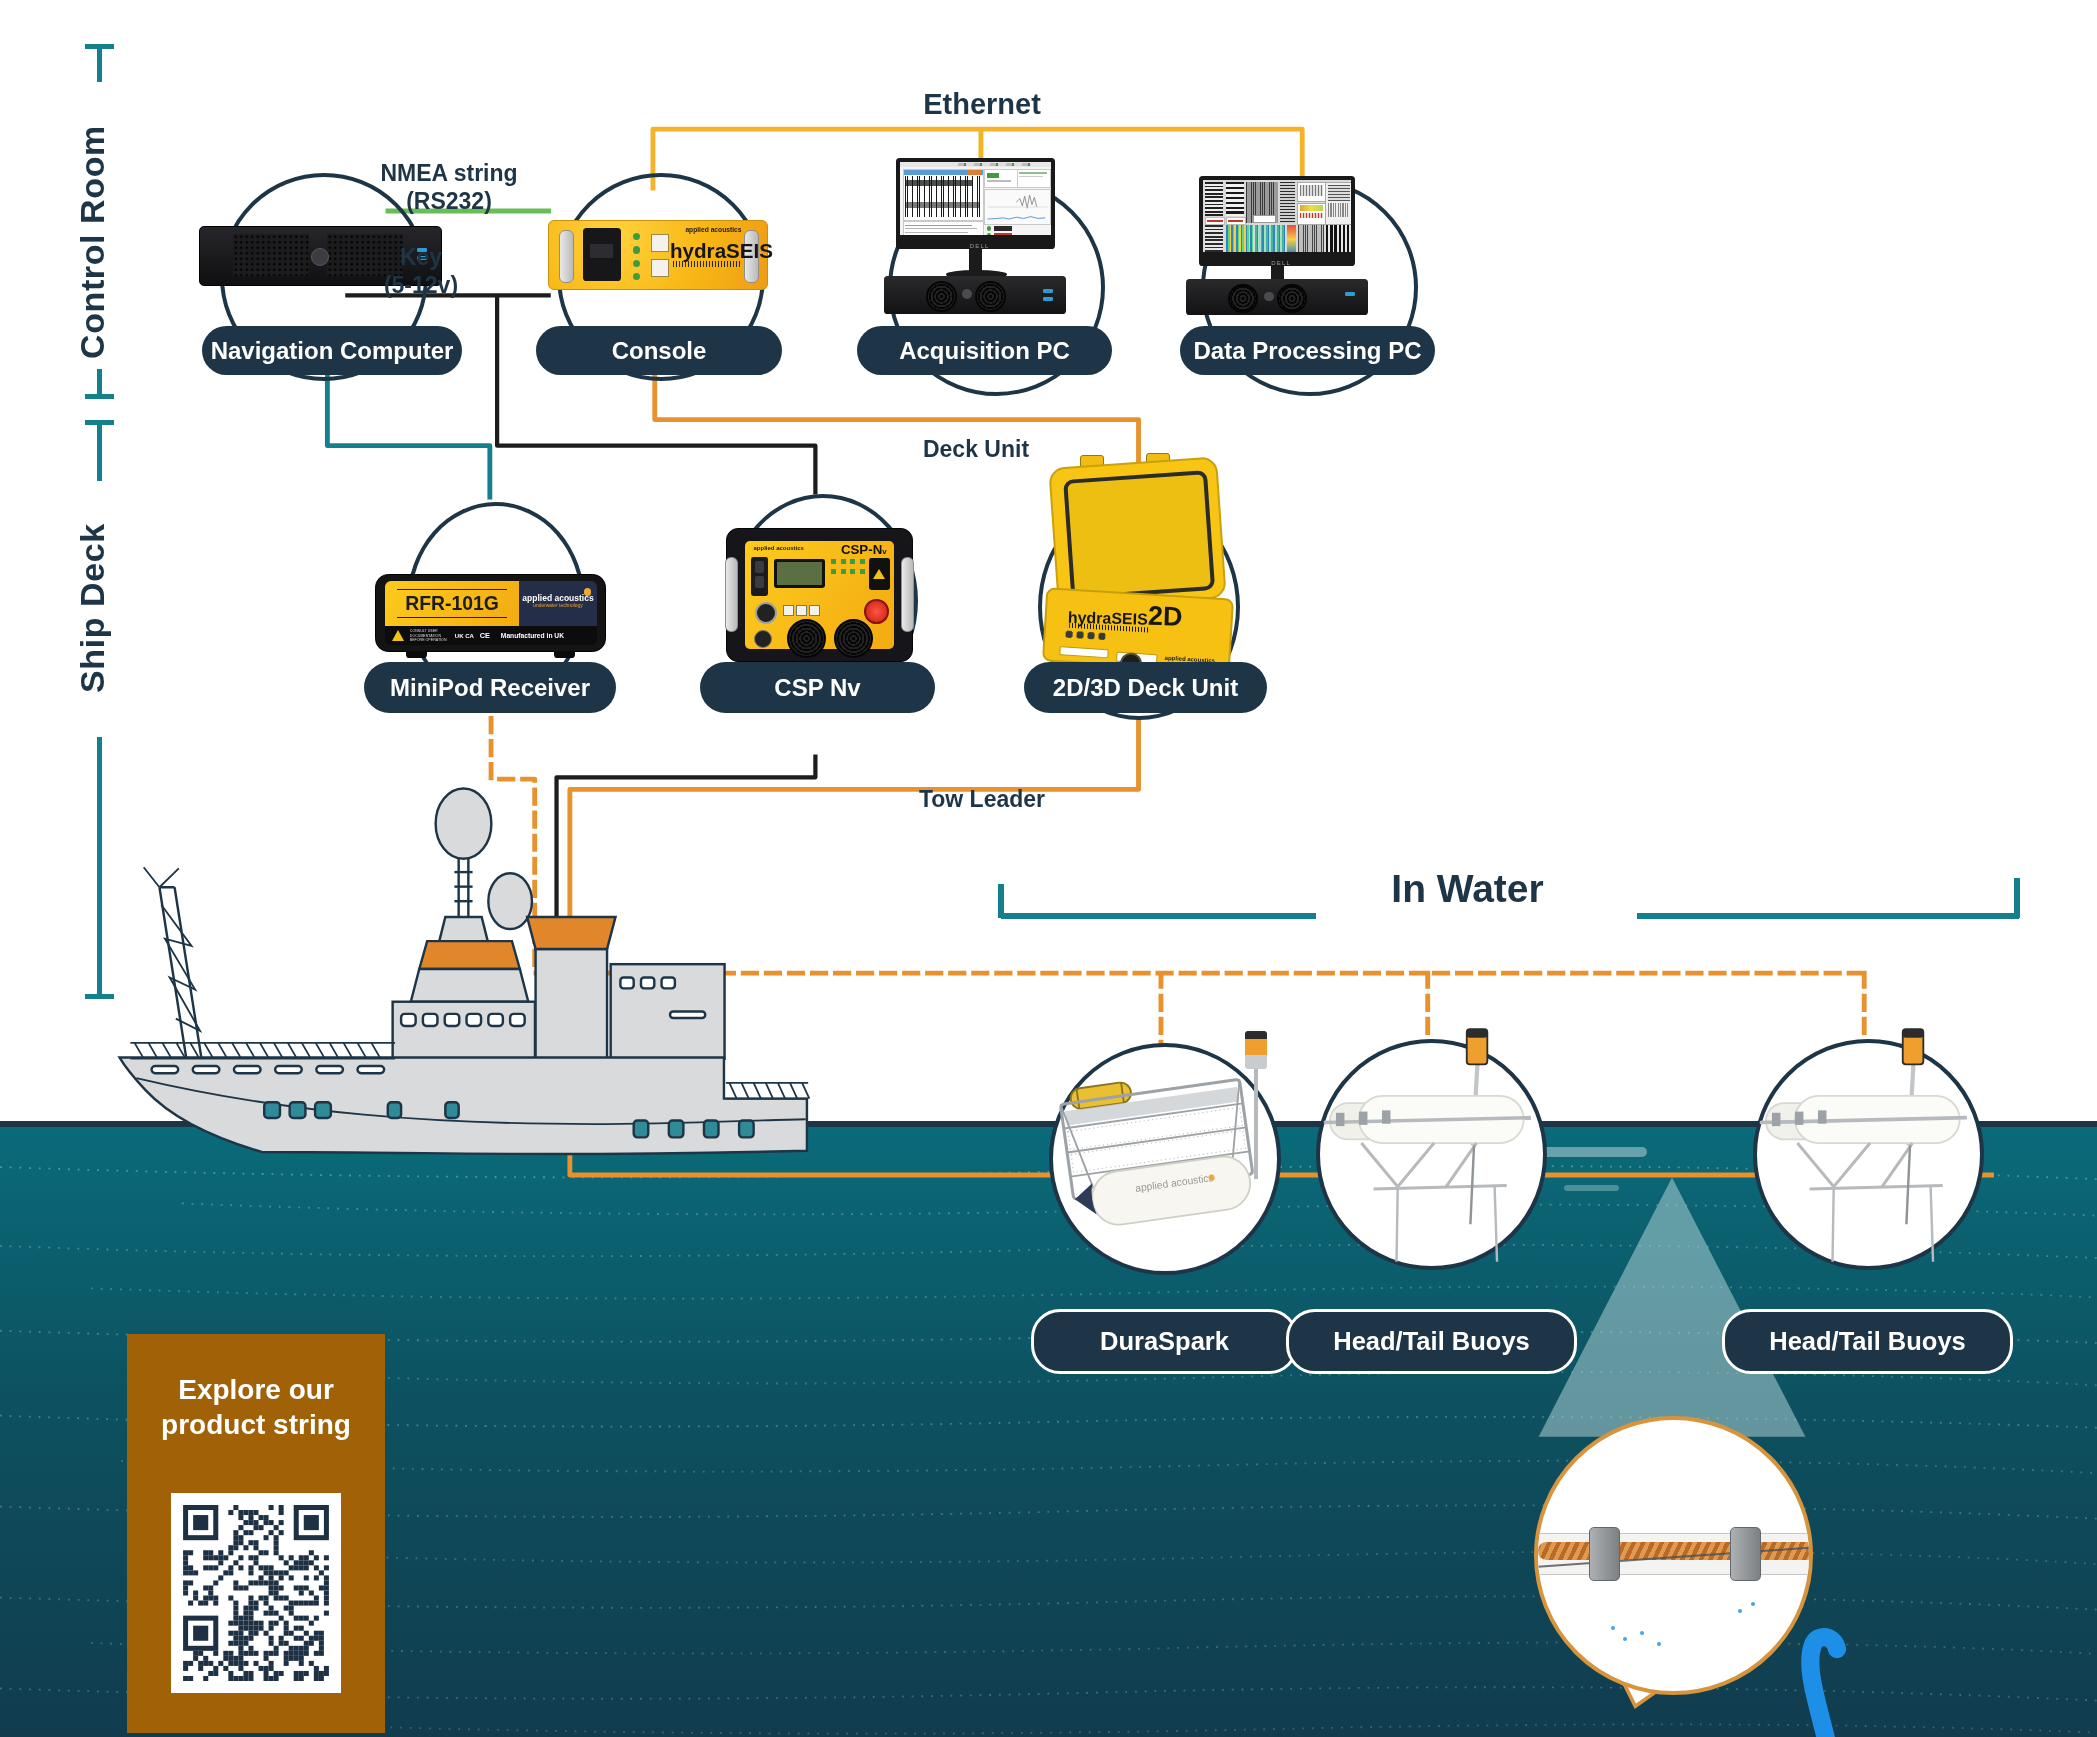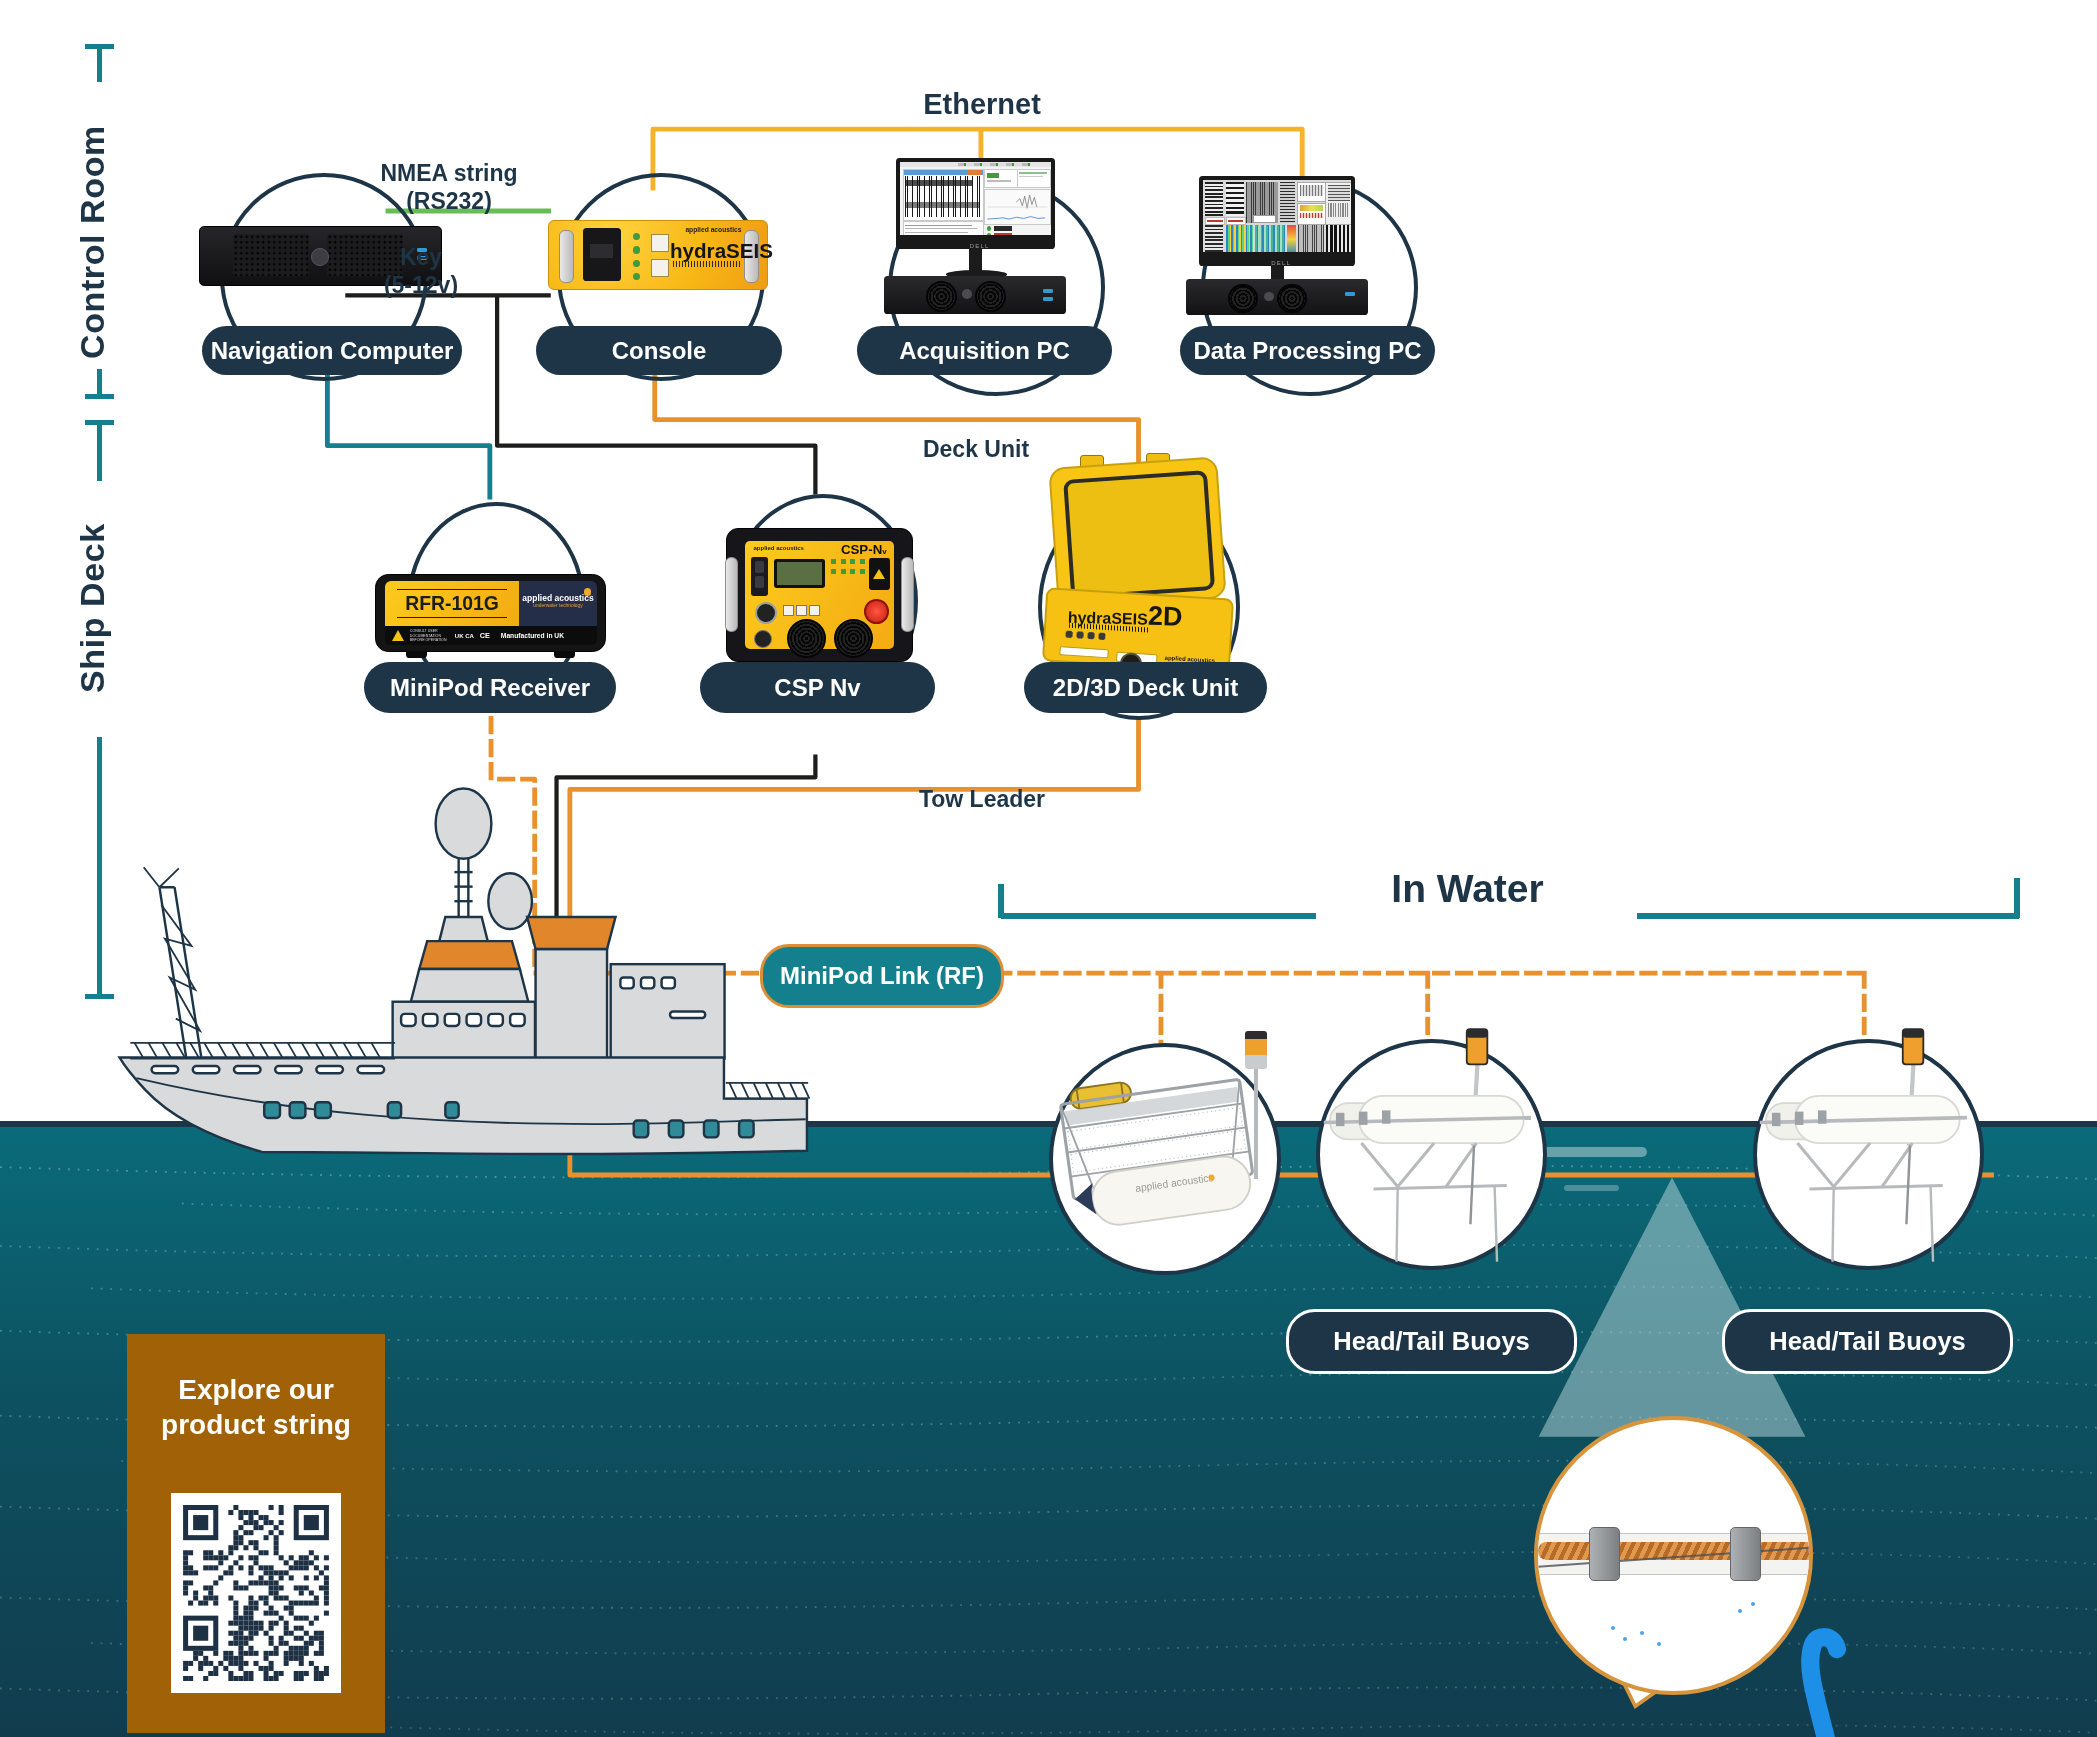--- a/index.html
+++ b/index.html
@@ -404,21 +404,20 @@
       </g>
 
       <g stroke-width="3">
         <line x1="1198" y1="1786" x2="1334" y2="1786"></line>
           <line x1="1198" y1="1812" x2="1334" y2="1812"></line>
         <path d="M1204,1786 l12,26 m8,-26 l12,26 m8,-26 l12,26 m8,-26 l12,26 m8,-26 l12,26 m8,-26 l12,26 m8,-26 l12,26" fill="none"></path>
       </g>
     </g>
   </svg>
 
-  <div class="pill rf" style="left:760px;top:944px;width:238px;height:58px;">MiniPod Link (RF)</div>
 
   <div class="disc" style="left:1049px;top:1043px;width:224px;height:224px;"></div>
   <div class="disc" style="left:1316px;top:1039px;width:223px;height:223px;"></div>
   <div class="disc" style="left:1753px;top:1039px;width:223px;height:223px;"></div>
 
   <svg class="dev" style="left:1056px;top:1074px;" width="210" height="176" viewBox="0 0 346 290">
     <g transform="rotate(-8 173 145)">
       <rect x="40" y="6" width="100" height="34" rx="17" fill="#e8c032" stroke="#8a7420" stroke-width="3"></rect>
       <line x1="52" y1="6" x2="52" y2="40" stroke="#8a7420" stroke-width="3"></line>
         <line x1="126" y1="6" x2="126" y2="40" stroke="#8a7420" stroke-width="3"></line>
@@ -467,20 +466,21 @@
     <rect x="28" y="146" width="14" height="22" fill="#9da2a6"></rect>
       <rect x="66" y="144" width="14" height="22" fill="#9da2a6"></rect>
       <rect x="104" y="142" width="14" height="22" fill="#9da2a6"></rect>
     <path d="M70,196 L130,268 L190,196 M260,196 L210,268" stroke="#b6babd" stroke-width="5" fill="none"></path>
     <line x1="90" y1="272" x2="310" y2="266" stroke="#b6babd" stroke-width="5"></line>
     <line x1="130" y1="268" x2="128" y2="392" stroke="#b6babd" stroke-width="4"></line>
     <line x1="290" y1="268" x2="294" y2="392" stroke="#b6babd" stroke-width="4"></line>
     <line x1="256" y1="200" x2="250" y2="330" stroke="#8f9498" stroke-width="4"></line>
   </svg>
 
+  <div class="pill water" style="left:1031px;top:1309px;width:261px;height:59px;">DuraSpark</div>
   <div class="pill water" style="left:1286px;top:1309px;width:285px;height:59px;">Head/Tail Buoys</div>
   <div class="pill water" style="left:1722px;top:1309px;width:285px;height:59px;">Head/Tail Buoys</div>
 
   <div class="magwrap">
     <svg class="abs" style="left:72px;top:253px;" width="73" height="42" viewBox="0 0 120 70">
       <polygon points="20,6 102,24 48,62" fill="#fff" stroke="#d8943c" stroke-width="6"></polygon>
     </svg>
     <div class="magdisc">
       <div class="abs" style="left:-7.3px;top:113px;width:293px;height:40px;background:#f3f3f1;border-top:1.8px solid #c6c6c2;border-bottom:1.8px solid #c6c6c2;"></div>
       <div class="abs" style="left:0;top:122px;width:279px;height:18px;background:repeating-linear-gradient(115deg,#b86a28 0 4.2px,#e09a4f 4.2px 8.5px);border-radius:8.5px;"></div>

